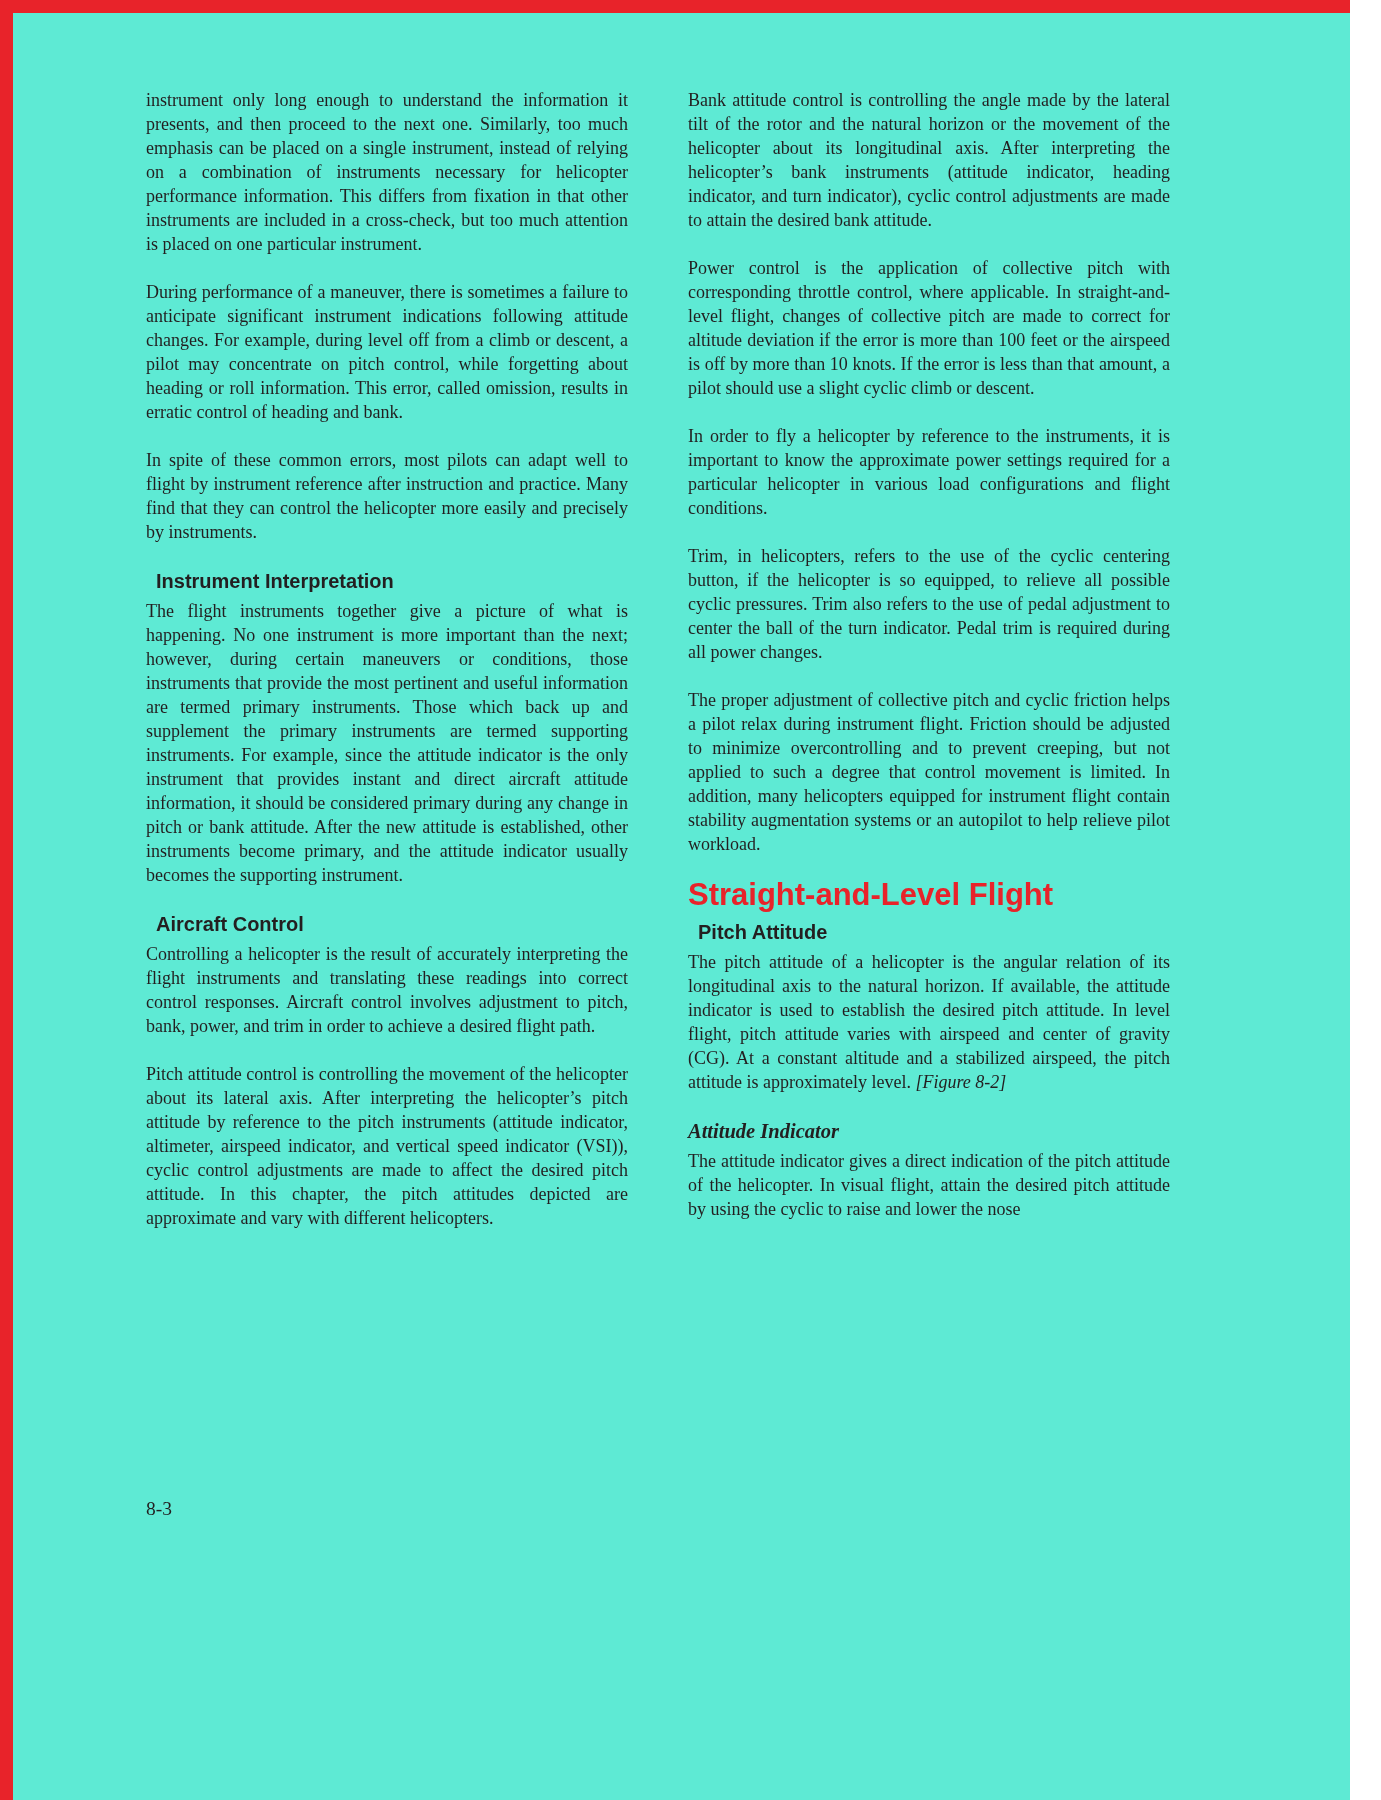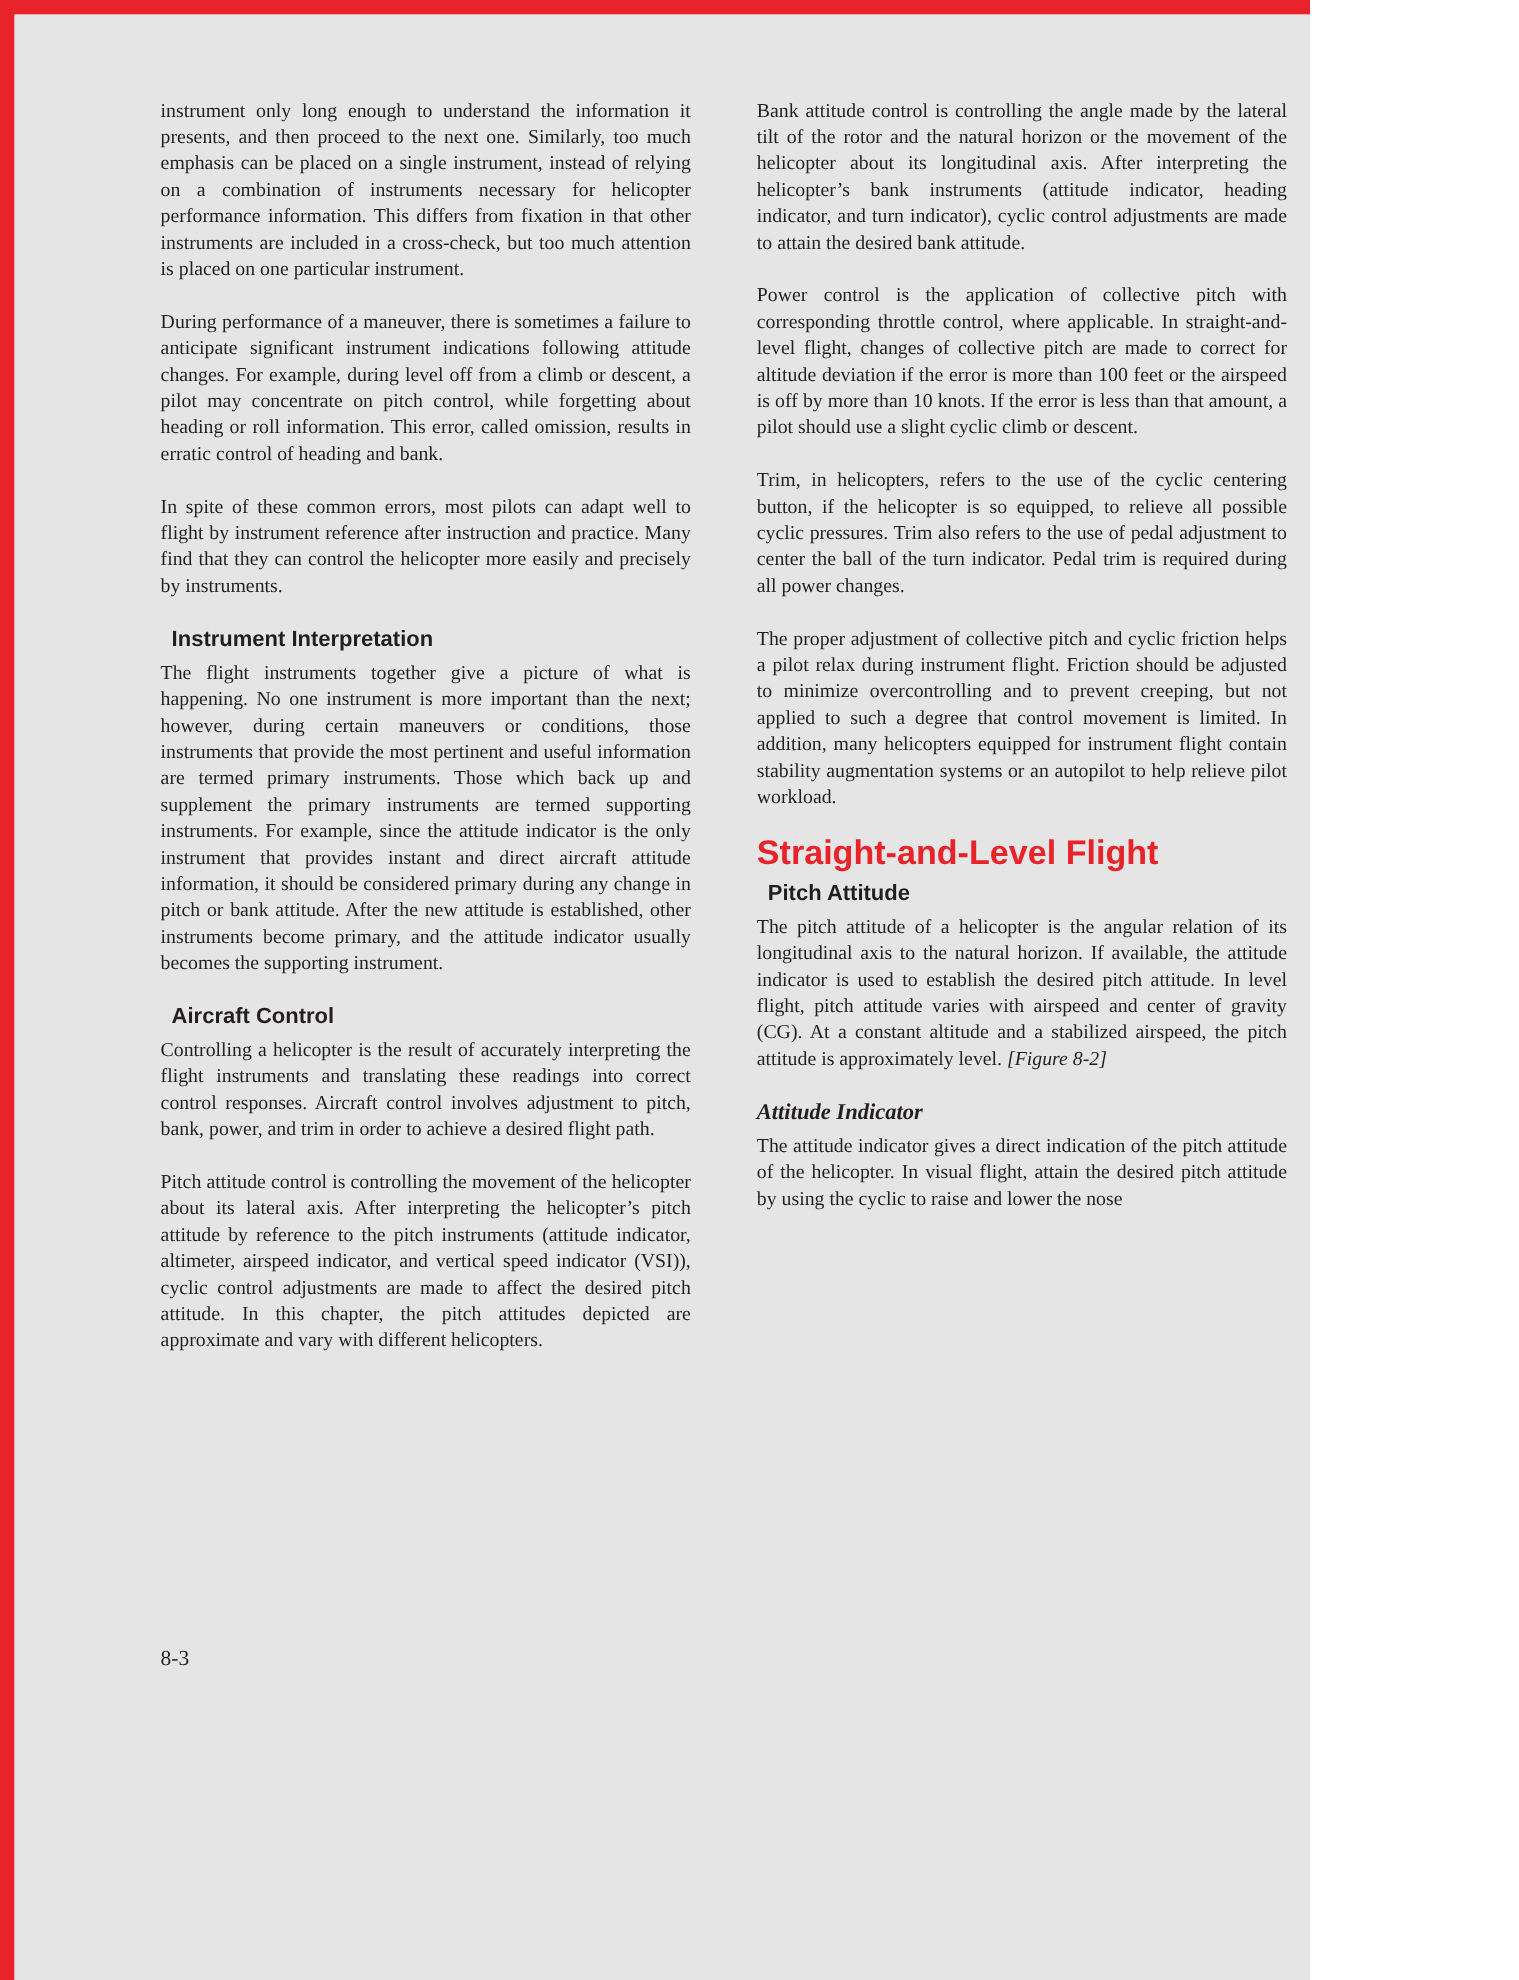--- a/index.html
+++ b/index.html
@@ -2,23 +2,23 @@
 <html style="--accent: #e8232a;"><head>
 <meta charset="utf-8">
 <style>
   html, body {
     margin: 0;
     padding: 0;
     background: #ffffff;
   }
   .page {
     position: relative;
-    width: 1191px;
+    width: 1350px;
     height: 1800px;
-    background: #e5e5e5;
+    background: #5eead4;
     font-family: "Liberation Serif", serif;
     color: #231f20;
     overflow: hidden;
   }
   .edge-top {
     position: absolute;
     top: 0; left: 0;
     width: 100%; height: 13px;
     background: var(--accent, #e8232a);
   }
@@ -93,20 +93,21 @@
     <h3 class="h-sans">Instrument Interpretation</h3>
     <p>The flight instruments together give a picture of what is happening. No one instrument is more important than the next; however, during certain maneuvers or conditions, those instruments that provide the most pertinent and useful information are termed primary instruments. Those which back up and supplement the primary instruments are termed supporting instruments. For example, since the attitude indicator is the only instrument that provides instant and direct aircraft attitude information, it should be considered primary during any change in pitch or bank attitude. After the new attitude is established, other instruments become primary, and the attitude indicator usually becomes the supporting instrument.</p>
     <h3 class="h-sans">Aircraft Control</h3>
     <p>Controlling a helicopter is the result of accurately interpreting the flight instruments and translating these readings into correct control responses. Aircraft control involves adjustment to pitch, bank, power, and trim in order to achieve a desired flight path.</p>
     <p>Pitch attitude control is controlling the movement of the helicopter about its lateral axis. After interpreting the helicopter’s pitch attitude by reference to the pitch instruments (attitude indicator, altimeter, airspeed indicator, and vertical speed indicator (VSI)), cyclic control adjustments are made to affect the desired pitch attitude. In this chapter, the pitch attitudes depicted are approximate and vary with different helicopters.</p>
   </div>
 
   <div class="col col-right">
     <p>Bank attitude control is controlling the angle made by the lateral tilt of the rotor and the natural horizon or the movement of the helicopter about its longitudinal axis. After interpreting the helicopter’s bank instruments (attitude indicator, heading indicator, and turn indicator), cyclic control adjustments are made to attain the desired bank attitude.</p>
     <p>Power control is the application of collective pitch with corresponding throttle control, where applicable. In straight-and-level flight, changes of collective pitch are made to correct for altitude deviation if the error is more than 100 feet or the airspeed is off by more than 10 knots. If the error is less than that amount, a pilot should use a slight cyclic climb or descent.</p>
+    <p>In order to fly a helicopter by reference to the instruments, it is important to know the approximate power settings required for a particular helicopter in various load configurations and flight conditions.</p>
     <p>Trim, in helicopters, refers to the use of the cyclic centering button, if the helicopter is so equipped, to relieve all possible cyclic pressures. Trim also refers to the use of pedal adjustment to center the ball of the turn indicator. Pedal trim is required during all power changes.</p>
     <p>The proper adjustment of collective pitch and cyclic friction helps a pilot relax during instrument flight. Friction should be adjusted to minimize overcontrolling and to prevent creeping, but not applied to such a degree that control movement is limited. In addition, many helicopters equipped for instrument flight contain stability augmentation systems or an autopilot to help relieve pilot workload.</p>
     <h2 class="h-red">Straight-and-Level Flight</h2>
     <h3 class="h-sans">Pitch Attitude</h3>
     <p>
       <span>The pitch attitude of a helicopter is the angular relation of its longitudinal axis to the natural horizon. If available, the attitude indicator is used to establish the desired pitch attitude. In level flight, pitch attitude varies with airspeed and center of gravity (CG). At a constant altitude and a stabilized airspeed, the pitch attitude is approximately level. </span><span class="italic">[Figure 8-2]</span>
     </p>
     <h3 class="h-serif-italic">Attitude Indicator</h3>
     <p>The attitude indicator gives a direct indication of the pitch attitude of the helicopter. In visual flight, attain the desired pitch attitude by using the cyclic to raise and lower the nose</p>
   </div>

